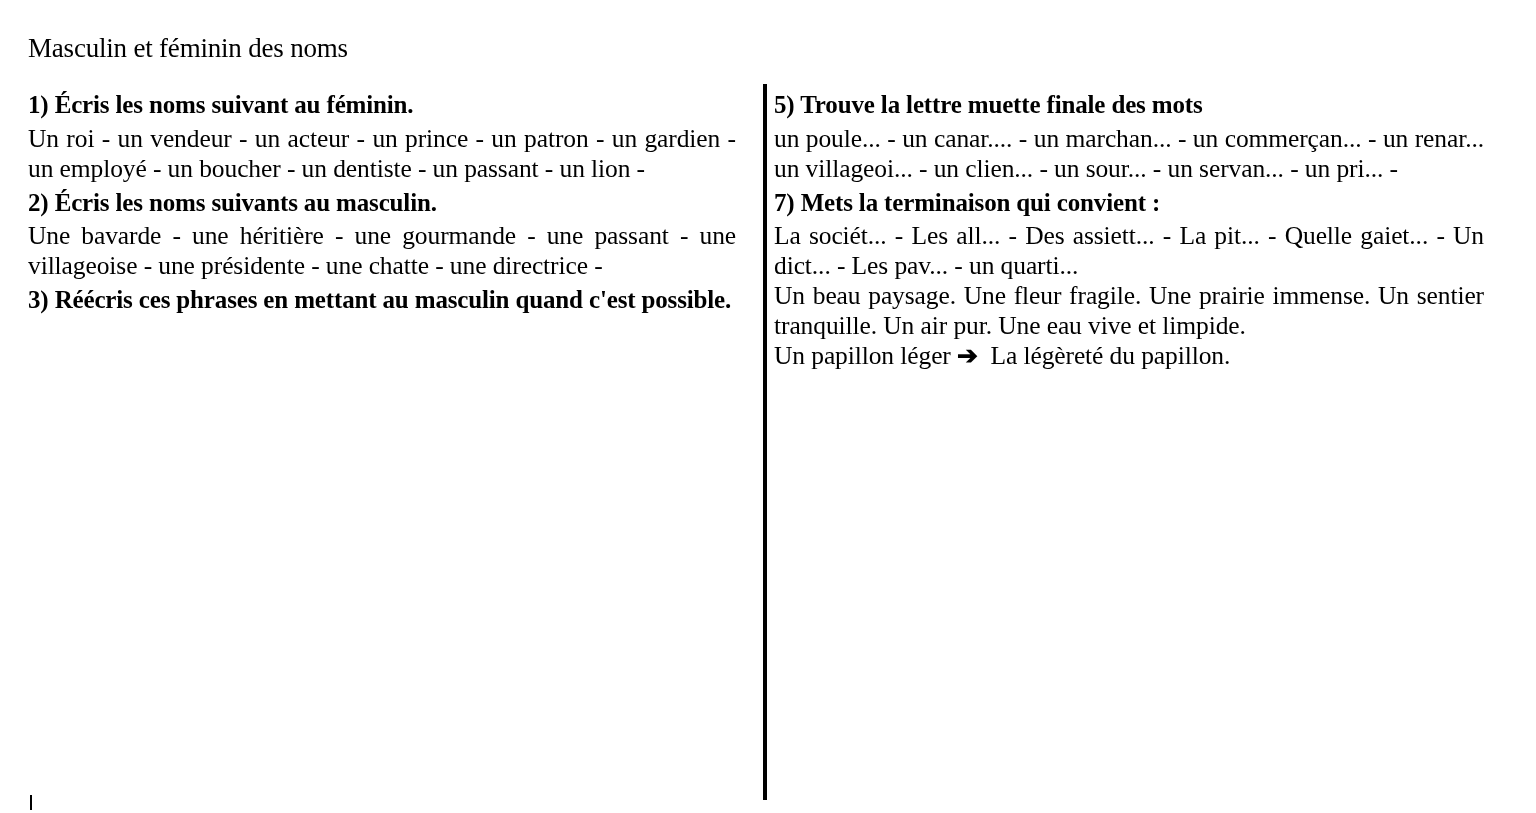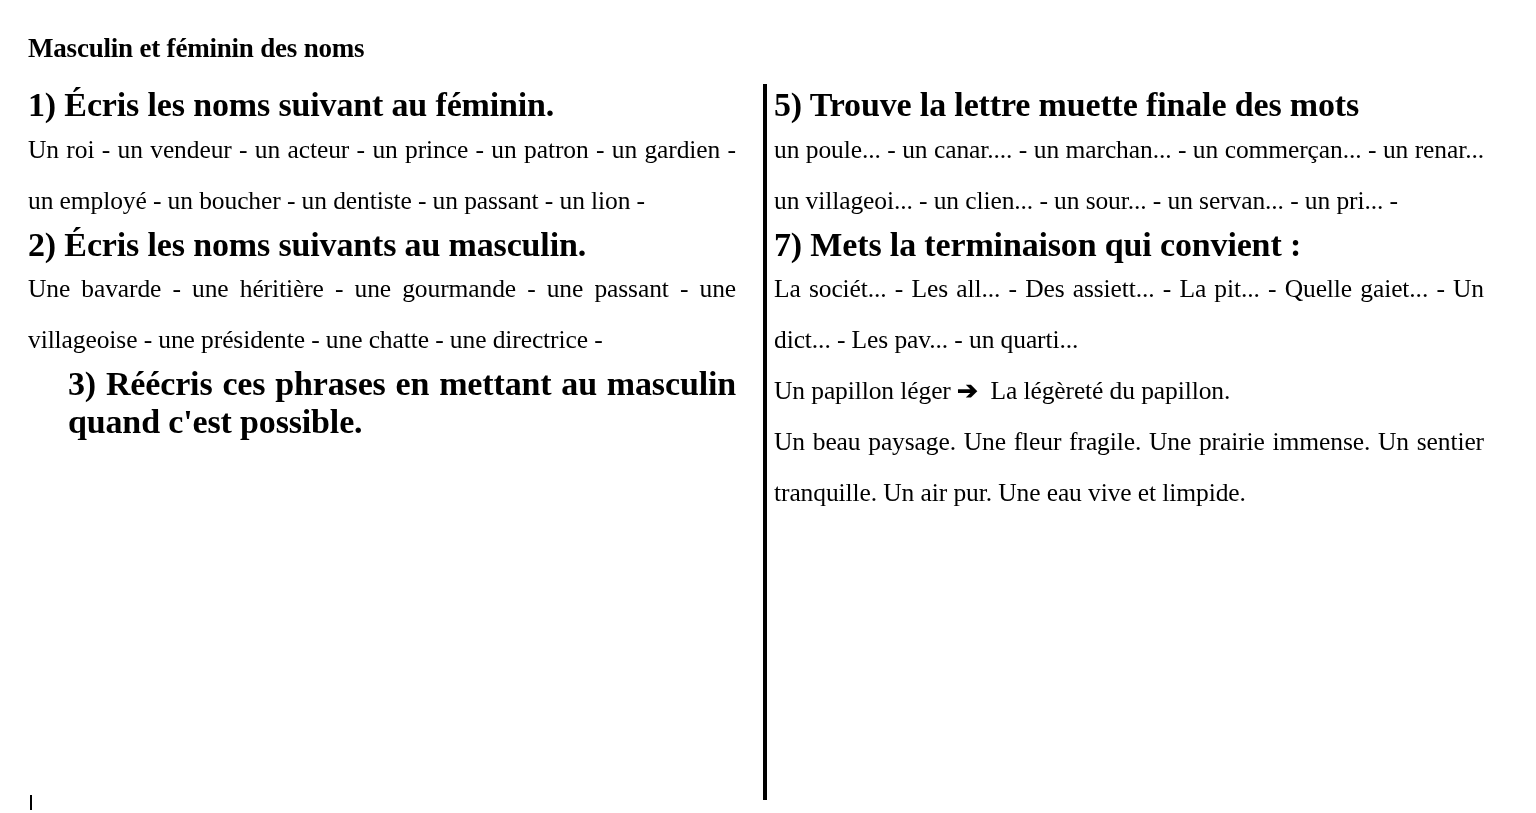--- a/index.html
+++ b/index.html
@@ -19,21 +19,21 @@
     position: relative;
     width: 1536px;
     height: 813px;
     box-sizing: border-box;
   }
   .worksheet-title {
     position: absolute;
     left: 28px;
     top: 14px;
     font-size: 27px;
-    font-weight: bold;
+    font-weight: normal;
     line-height: 1.2;
     letter-spacing: -0.2px;
     white-space: nowrap;
   }
   .divider {
     position: absolute;
     left: 763px;
     top: 84px;
     width: 4px;
     height: 716px;
@@ -43,32 +43,32 @@
     position: absolute;
     top: 86px;
   }
   .col-left  { left: 28px;  width: 708px; }
   .col-right { left: 774px; width: 710px; }
 
   .exercise { margin: 0 0 0 0; }
 
   .ex-heading {
     font-weight: bold;
-    font-size: 34px;
+    font-size: 25px;
     line-height: 37.5px;
     text-align: justify;
     text-align-last: left;
     margin: 0;
     letter-spacing: -0.15px;
   }
-  .ex-heading.wrap { text-align: justify; margin-left: 40px; }
+  .ex-heading.wrap { text-align: justify; }
 
   .ex-body {
     font-size: 25.5px;
-    line-height: 51px;
+    line-height: 30px;
     text-align: justify;
     text-align-last: left;
     margin: 0;
     letter-spacing: -0.1px;
     white-space: pre-wrap;
   }
   .ex-body.nowrap-justify { text-align: justify; }
 
   .spacer-block { height: 30px; }
 
@@ -121,22 +121,22 @@
       <p class="ex-heading">5) Trouve la lettre muette finale des mots</p>
       <p class="ex-body nowrap-justify">un poule... - un canar.... - un marchan... - un commerçan... - un renar...  un villageoi... - un clien... - un sour... - un servan... - un pri... -</p>
     </div>
 
     <div class="exercise">
       <p class="ex-heading">7) Mets la terminaison qui convient :</p>
       <p class="ex-body nowrap-justify">La sociét... - Les all... - Des assiett... - La pit... - Quelle gaiet... - Un dict... - Les pav... - un quarti...</p>
     </div>
 
     <div class="exercise">
+      <p class="ex-body nowrap-justify">Un beau paysage. Une fleur fragile. Une prairie immense. Un sentier tranquille. Un air pur. Une eau vive et limpide.</p>
       <p class="ex-body"><span>Un papillon léger</span><span>&nbsp;</span><span class="arrow-glyph">➔</span><span>&nbsp; </span><span>La légèreté du papillon.</span></p>
-      <p class="ex-body nowrap-justify">Un beau paysage. Une fleur fragile. Une prairie immense. Un sentier tranquille. Un air pur. Une eau vive et limpide.</p>
     </div>
 
     <div class="spacer-block"></div>
 
     <div class="exercise">
     </div>
 
   </div>
 
   <div class="caret-mark"></div>

